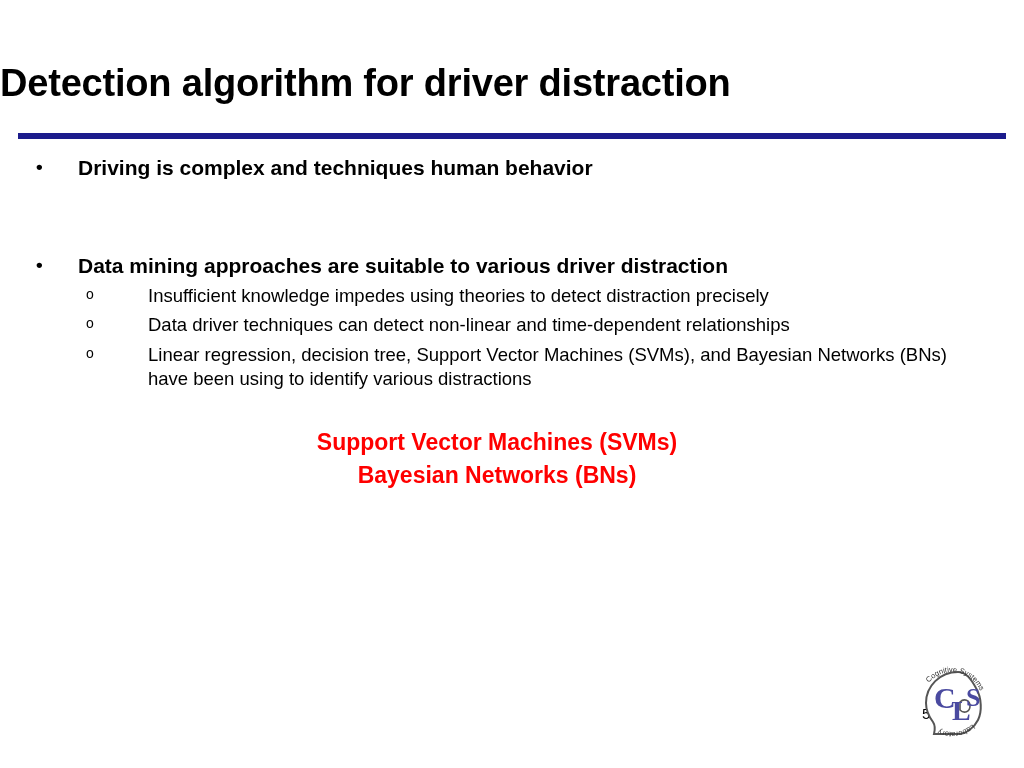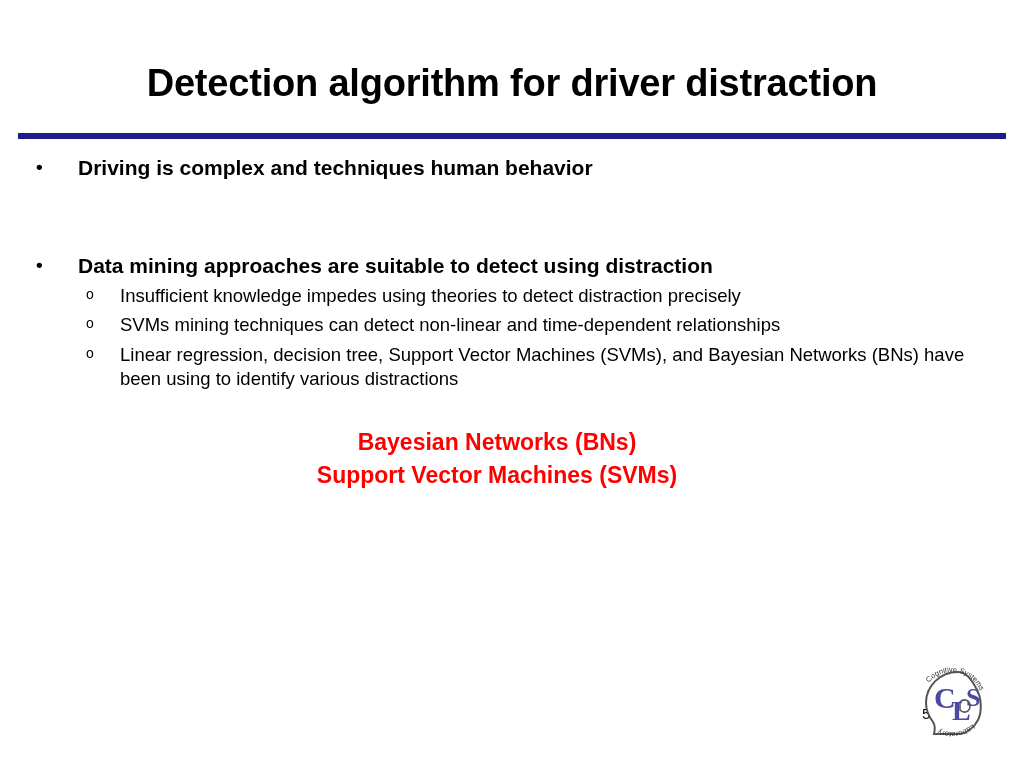--- a/index.html
+++ b/index.html
@@ -18,21 +18,20 @@
     position: relative;
     width: 1024px;
     height: 768px;
     box-sizing: border-box;
   }
   .slide-title {
     position: absolute;
     top: 62px;
     left: 0;
     width: 1024px;
-    text-align: center;
     font-size: 38px;
     font-weight: bold;
     letter-spacing: -0.2px;
     color: #000000;
   }
   .title-rule {
     position: absolute;
     top: 133px;
     left: 18px;
     width: 988px;
@@ -77,20 +76,21 @@
   }
   .bullet-l2 .marker {
     width: 34px;
     flex: 0 0 34px;
     font-size: 14px;
     line-height: 1.55;
   }
   .bullet-l2 .text {
     flex: 1 1 auto;
     max-width: 850px;
+    margin-left: 28px;
   }
   .emphasis-block {
     margin-top: 34px;
     text-align: center;
     padding-right: 30px;
   }
   .emphasis-line {
     color: #ff0000;
     font-size: 23px;
     font-weight: bold;
@@ -127,41 +127,41 @@
 
     <div class="bullet-l1">
       <span class="marker">•</span>
       <span class="text">Driving is complex and techniques human behavior</span>
     </div>
 
     <div class="gap-after-first"></div>
 
     <div class="bullet-l1">
       <span class="marker">•</span>
-      <span class="text">Data mining approaches are suitable to detect using distraction</span>
+      <span class="text">Data mining approaches are suitable to various driver distraction</span>
     </div>
 
     <div class="bullet-l2">
       <span class="marker">o</span>
       <span class="text">Insufficient knowledge impedes using theories to detect distraction precisely</span>
     </div>
 
     <div class="bullet-l2">
       <span class="marker">o</span>
-      <span class="text">SVMs mining techniques can detect non-linear and time-dependent relationships</span>
+      <span class="text">Data driver techniques can detect non-linear and time-dependent relationships</span>
     </div>
 
     <div class="bullet-l2">
       <span class="marker">o</span>
       <span class="text">Linear regression, decision tree, Support Vector Machines (SVMs), and Bayesian Networks (BNs) have been using to identify various distractions</span>
     </div>
 
     <div class="emphasis-block">
+      <div class="emphasis-line">Support Vector Machines (SVMs)</div>
       <div class="emphasis-line">Bayesian Networks (BNs)</div>
-      <div class="emphasis-line">Support Vector Machines (SVMs)</div>
     </div>
 
   </div>
 
   <div class="page-number">5</div>
 
   <div class="logo">
     <svg width="104" height="104" viewBox="0 0 104 104" xmlns="http://www.w3.org/2000/svg" aria-hidden="true">
       <defs>
         <path id="arcpath" d="M 22,52 A 30,30 0 1 1 82,52" fill="none"></path>

